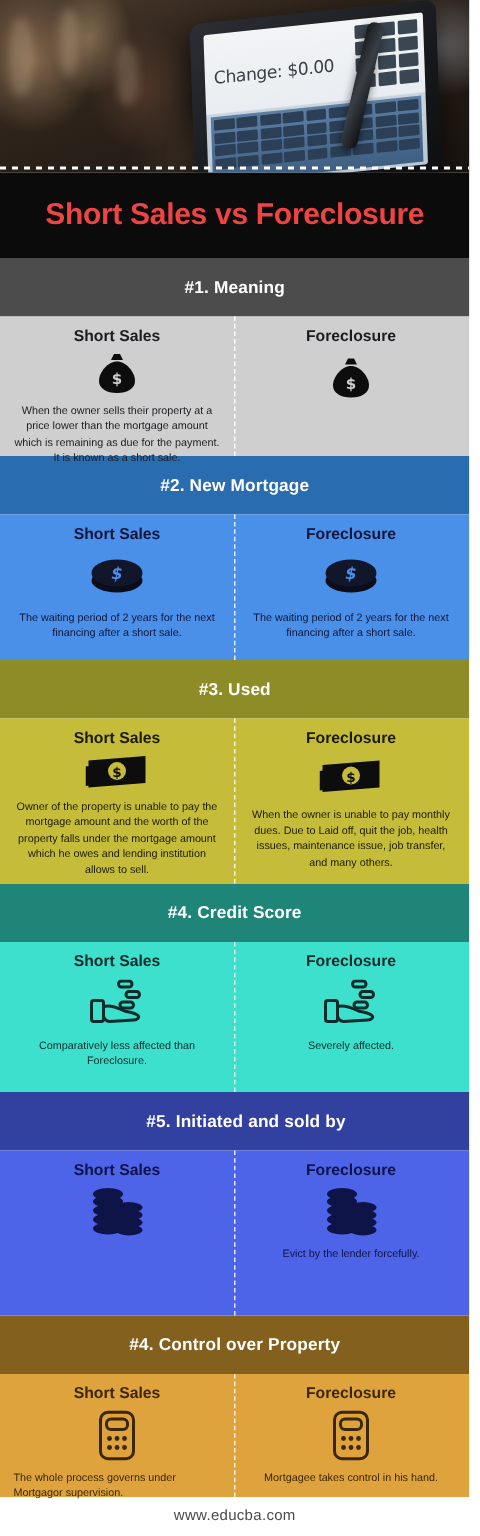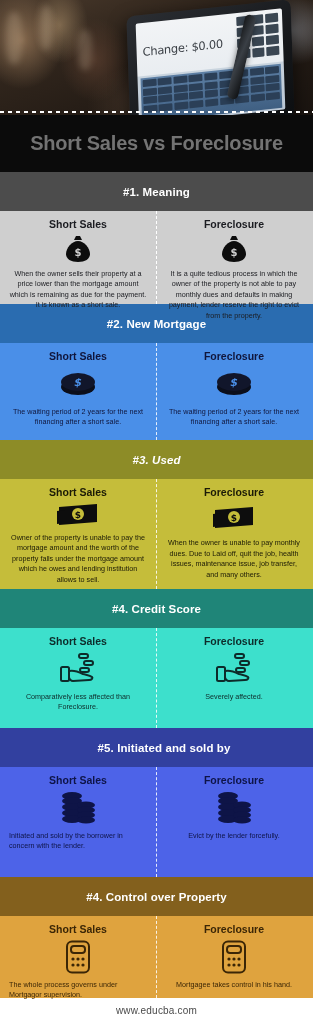--- a/index.html
+++ b/index.html
@@ -123,21 +123,21 @@
 
   
   .title-band {
     background: #0b0b0b;
     height: 57px;
     display: flex;
     align-items: center;
     justify-content: center;
   }
   .title-band h1 {
-    color: #737373;
+    color: #ef4444;
     font-size: 20px;
     font-weight: bold;
     letter-spacing: -0.2px;
   }
 
   
   .section { width: 313px; }
   .sec-header {
     height: 39px;
     display: flex;
@@ -192,21 +192,21 @@
   .col-text.left { text-align: left; align-self: stretch; }
 
   
   .s1 .sec-header { background: #4c4c4c; }
   .s1 .sec-body   { background: #cfcfcf; }
   .s1 .sec-body::before { border-left-color: #ffffff; }
 
   .s2 .sec-header { background: #2a6cb0; }
   .s2 .sec-body   { background: #4a8fe8; }
 
-  .s3 .sec-header { background: #8d8c27; font-style: italic; }
+  .s3 .sec-header { background: #8d8c27; }
   .s3 .sec-body   { background: #c5bd3a; }
 
   .s4 .sec-header { background: #1f8578; }
   .s4 .sec-body   { background: #3de0cc; }
 
   .s5 .sec-header { background: #32409f; padding-left: 15px; }
   .s5 .sec-body   { background: #4d63e8; }
 
   .s6 .sec-header { background: #83601d; }
   .s6 .sec-body   { background: #dfa33e; }
@@ -333,21 +333,20 @@
       </div>
       <div class="col">
         <div class="col-title">Foreclosure</div>
         <div class="col-icon">
           <svg width="26" height="28" viewBox="0 0 26 28">
               <path d="M11 1 L9 5 L17 5 L15 1 Z" fill="#0d0d0d"></path>
               <path d="M13 6 C19 6 25 13 25 19 C25 24 20 27 13 27 C6 27 1 24 1 19 C1 13 7 6 13 6 Z" fill="#0d0d0d"></path>
               <text x="13" y="21" font-size="10" font-family="DejaVu Sans, sans-serif" fill="#cfcfcf" text-anchor="middle" font-weight="bold">$</text>
             </svg>
         </div>
-        <div class="col-text">It is a quite tedious process in which the owner of the property is not able to pay monthly dues and defaults in making payment, lender reserve the right to evict from the property.</div>
       </div>
     </div>
   </div>
 
   <div class="section s2">
     <div class="sec-header">#2. New Mortgage</div>
     <div class="sec-body">
       <div class="col">
         <div class="col-title">Short Sales</div>
         <div class="col-icon">
@@ -448,21 +447,20 @@
                 <ellipse cx="12" cy="16" rx="10" ry="4"></ellipse>
                 <ellipse cx="12" cy="22" rx="10" ry="4"></ellipse>
                 <ellipse cx="12" cy="28" rx="10" ry="4"></ellipse>
                 <ellipse cx="26" cy="14" rx="9" ry="3.6"></ellipse>
                 <ellipse cx="26" cy="19" rx="9" ry="3.6"></ellipse>
                 <ellipse cx="26" cy="24" rx="9" ry="3.6"></ellipse>
                 <ellipse cx="26" cy="29" rx="9" ry="3.6"></ellipse>
               </g>
             </svg>
         </div>
-        <div class="col-text left">Initiated and sold by the borrower in concern with the lender.</div>
       </div>
       <div class="col">
         <div class="col-title">Foreclosure</div>
         <div class="col-icon">
           <svg width="36" height="34" viewBox="0 0 36 34">
               <g fill="#0e1447">
                 <ellipse cx="12" cy="5" rx="10" ry="4"></ellipse>
                 <ellipse cx="12" cy="10" rx="10" ry="4"></ellipse>
                 <ellipse cx="12" cy="16" rx="10" ry="4"></ellipse>
                 <ellipse cx="12" cy="22" rx="10" ry="4"></ellipse>

